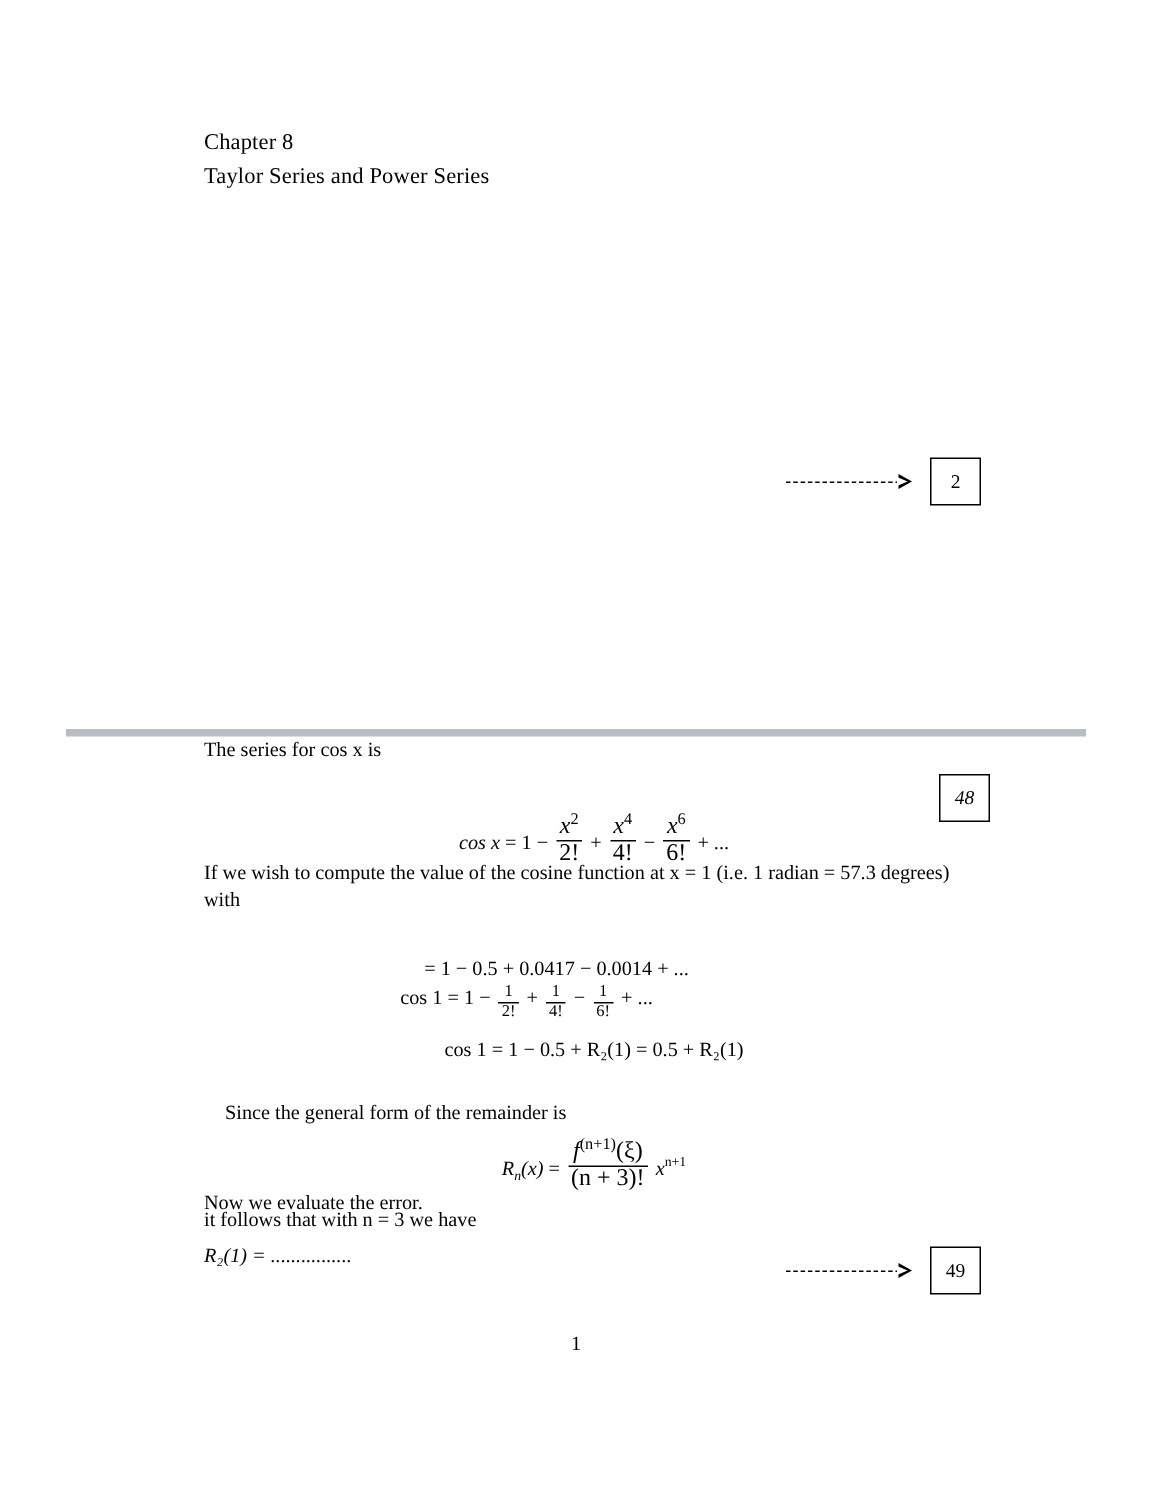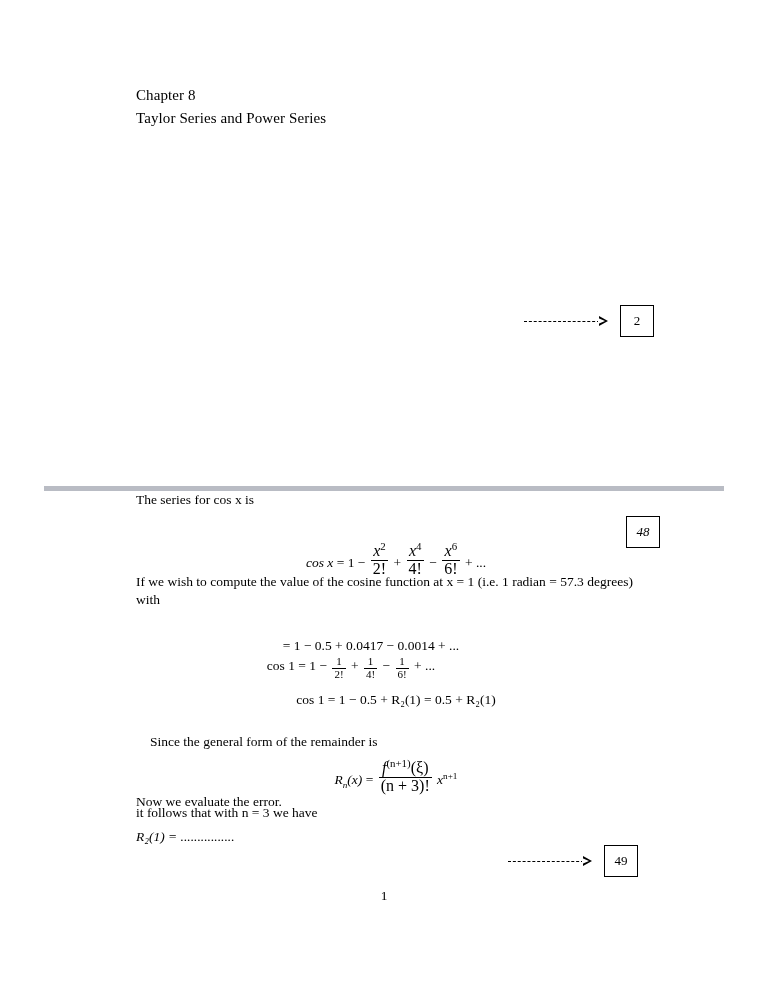--- a/index.html
+++ b/index.html
@@ -225,20 +225,20 @@
   </div>
 
   <div class="body-text" style="left:136px; top:804px;">
     <span>it follows that with n = 3 we have</span>
   </div>
 
   <div class="body-text" style="left:136px; top:828px; font-style:italic;">
     <span>R₂(1) = ................</span>
   </div>
 
-  <div class="marker" style="left:508px; top:832px;margin-top:14px;">
+  <div class="marker" style="left:524px; top:832px;">
     <span class="dashline"></span>
     <span class="arrowhollow"></span>
     <span class="numbox">49</span>
   </div>
 
   <div class="pagenum">1</div>
 </div>
 
 </body></html>

